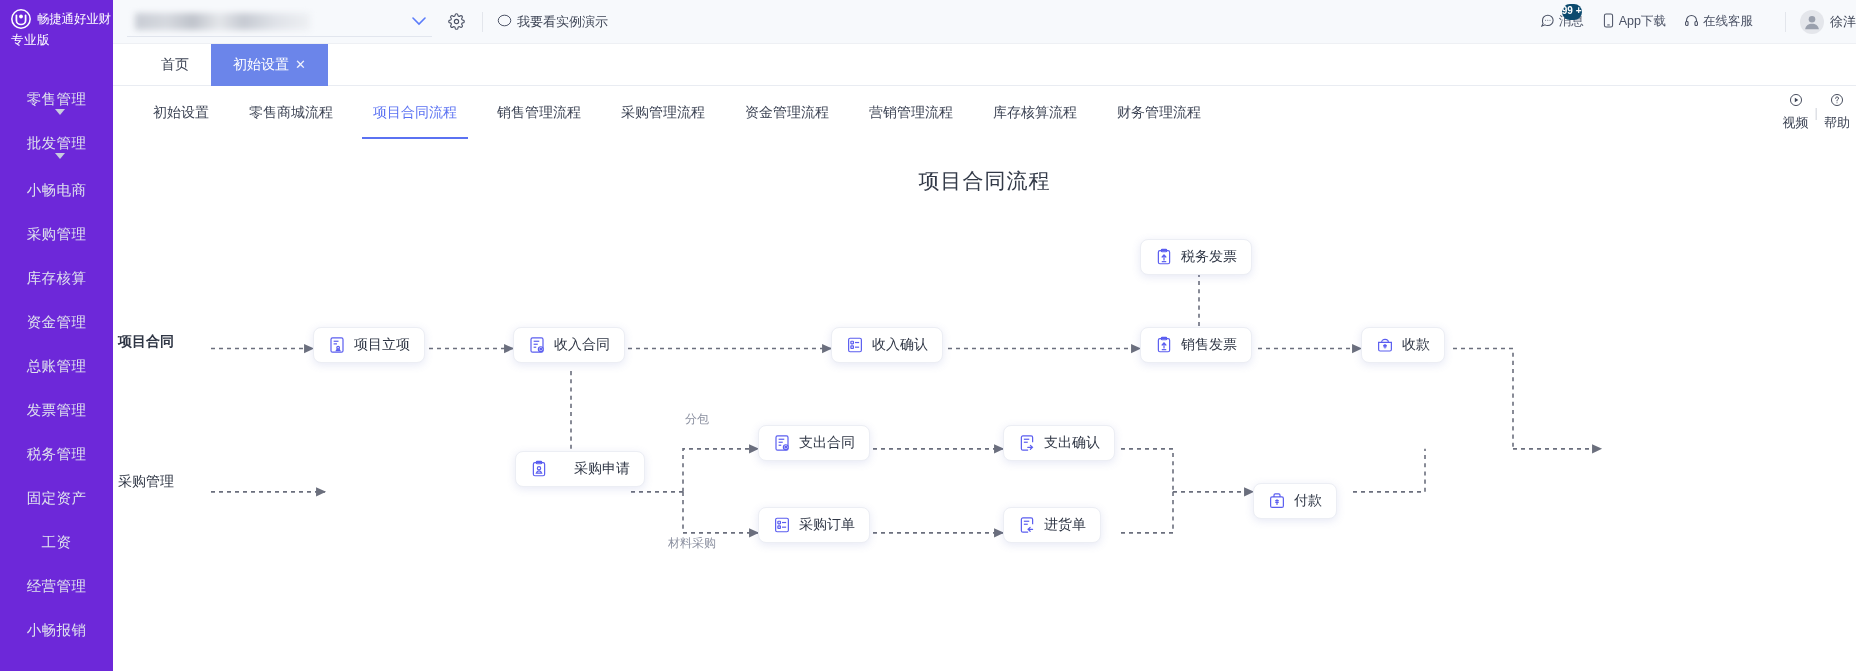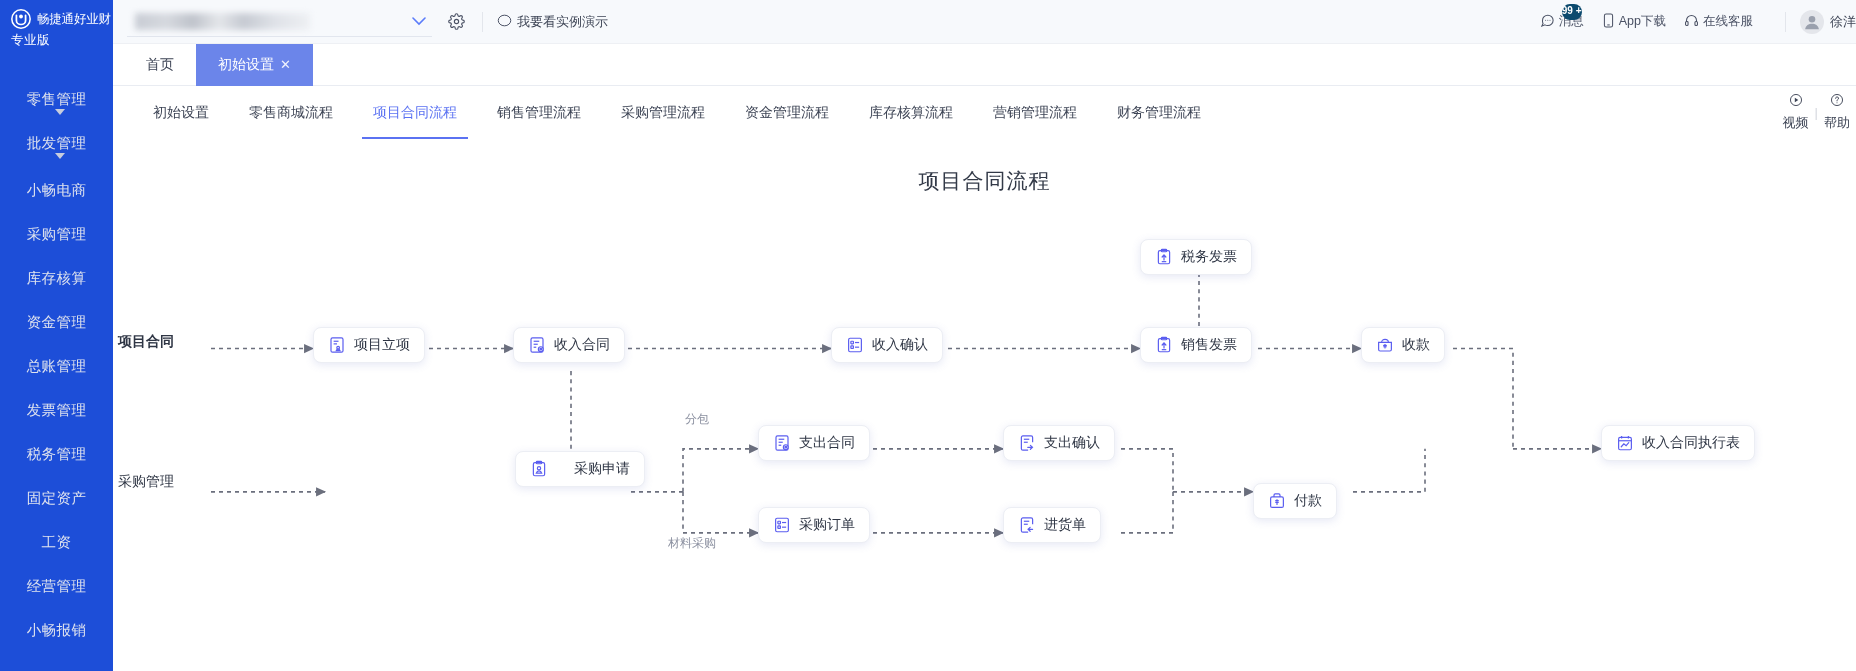--- a/index.html
+++ b/index.html
@@ -8,21 +8,21 @@
     width: 1856px; height: 671px;
     overflow: hidden;
     font-family: "Liberation Sans", "DejaVu Sans", sans-serif;
     background: #ffffff;
   }
   .app { position: relative; width: 1856px; height: 671px; display: flex; background:#f0f2f5; }
 
   
   .sidebar {
     width: 113px; height: 671px;
-    background: #1d4ed8;
+    background: #6d28d9;
     flex: 0 0 113px;
     position: relative;
     overflow: hidden;
   }
   .brand {
     height: 64px;
     padding: 8px 0 0 10px;
     color: #ffffff;
     position: relative;
   }
@@ -115,21 +115,21 @@
     width: 24px; height: 24px; border-radius: 50%;
     background: #e4e6eb; display:flex;align-items:center;justify-content:center;
     margin-right: 6px;
   }
   .user-name { font-size: 13px; color: #3d4455; white-space: nowrap; }
 
   
   .pagetabs {
     height: 42px; background: #fff;
     display: flex; align-items: center;
-    padding-left: 11px;
+    padding-left: 26px;
     border-bottom: 1px solid #e9ecf2;
   }
   .ptab {
     height: 42px; display: flex; align-items: center; gap: 6px;
     padding: 0 22px; font-size: 14px; color: #3d4455; cursor: pointer;
     white-space: nowrap;
   }
   .ptab.active { background: #6b85ea; color: #fff; }
   .ptab-close { font-size: 13px; opacity: .9; }
 
@@ -358,24 +358,24 @@
         <div class="stab">
             <span>销售管理流程</span>
           </div>
         <div class="stab">
             <span>采购管理流程</span>
           </div>
         <div class="stab">
             <span>资金管理流程</span>
           </div>
         <div class="stab">
+            <span>营销管理流程</span>
+          </div>
+        <div class="stab">
             <span>库存核算流程</span>
-          </div>
-        <div class="stab">
-            <span>营销管理流程</span>
           </div>
         <div class="stab">
             <span>财务管理流程</span>
           </div>
 
         <div class="subtabs-right">
           <span class="srlink">
             <span>
               <svg width="14" height="14" viewBox="0 0 24 24" fill="none" stroke="#3d4455" stroke-width="1.6">
                 <circle cx="12" cy="12" r="9.5"></circle>
@@ -519,32 +519,20 @@
           <span class="ico">
             <svg width="18" height="18" viewBox="0 0 24 24" fill="none" stroke="#5b5ef0" stroke-width="1.6">
               <path d="M3.5 8.5h17v9.5a2 2 0 0 1-2 2h-13a2 2 0 0 1-2-2z"></path>
               <path d="M7.5 8.5c0-2.3 2-4 4.5-4s4.5 1.7 4.5 4"></path>
               <path d="M12 11.8 L12 16 M10.2 12.6 L12 11.5 L13.8 12.6 M10.3 14.3 h3.4" stroke-linecap="round"></path>
             </svg>
           </span>
           <span>收款</span>
         </div>
 
-        <div class="node" style="left:1488px; top:230px;">
-          <span class="ico">
-            <svg width="18" height="18" viewBox="0 0 24 24" fill="none" stroke="#5b5ef0" stroke-width="1.6">
-              <rect x="3.5" y="4.5" width="17" height="16.5" rx="2"></rect>
-              <line x1="3.5" y1="9" x2="20.5" y2="9"></line>
-              <line x1="7.5" y1="2.6" x2="7.5" y2="6"></line>
-                <line x1="16.5" y1="2.6" x2="16.5" y2="6"></line>
-              <path d="M7 17 L10.5 13 L13.5 15.5 L17 11.5" stroke-linecap="round"></path>
-            </svg>
-          </span>
-          <span>收入合同执行表</span>
-        </div>
 
         <div class="node" style="left:402px; top:256px;gap:26px;">
           <span class="ico">
             <svg width="18" height="18" viewBox="0 0 24 24" fill="none" stroke="#5b5ef0" stroke-width="1.6">
               <rect x="4.5" y="3.5" width="15" height="17.5" rx="2"></rect>
               <rect x="8.5" y="1.8" width="7" height="3.2" rx="1"></rect>
               <circle cx="12" cy="11" r="2.2"></circle>
               <path d="M8.4 17.5c.6-2 1.9-3 3.6-3s3 1 3.6 3z"></path>
             </svg>
           </span>

